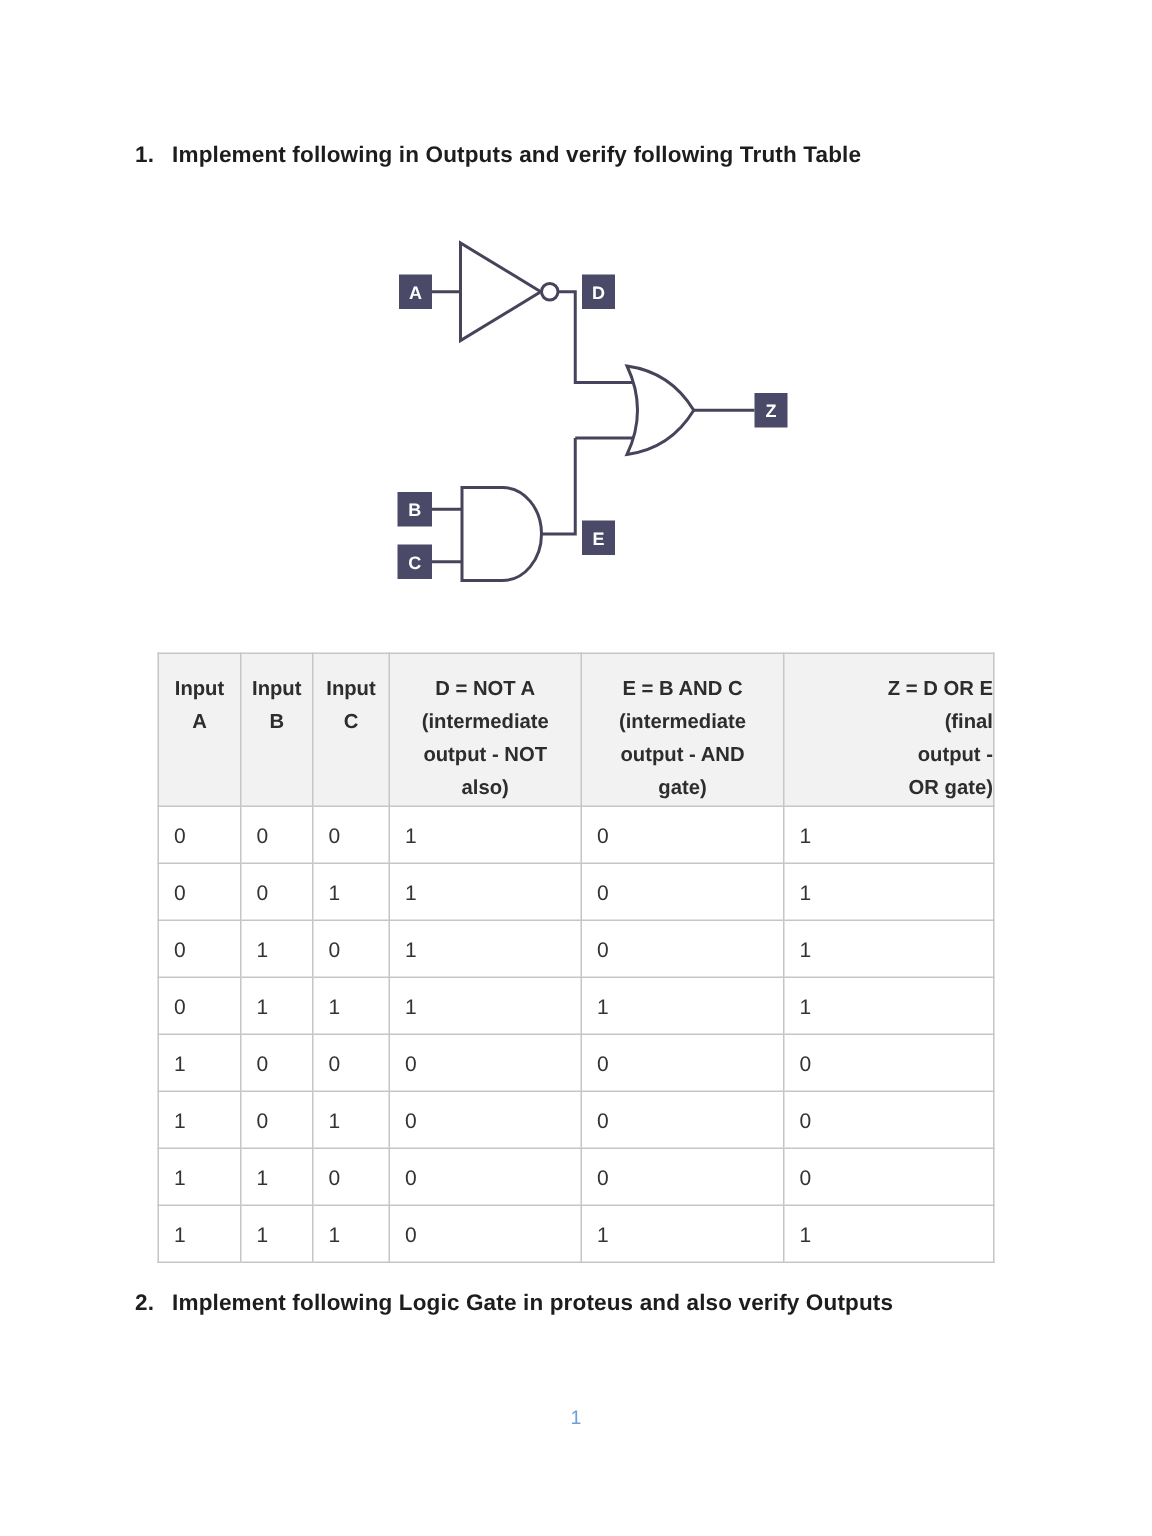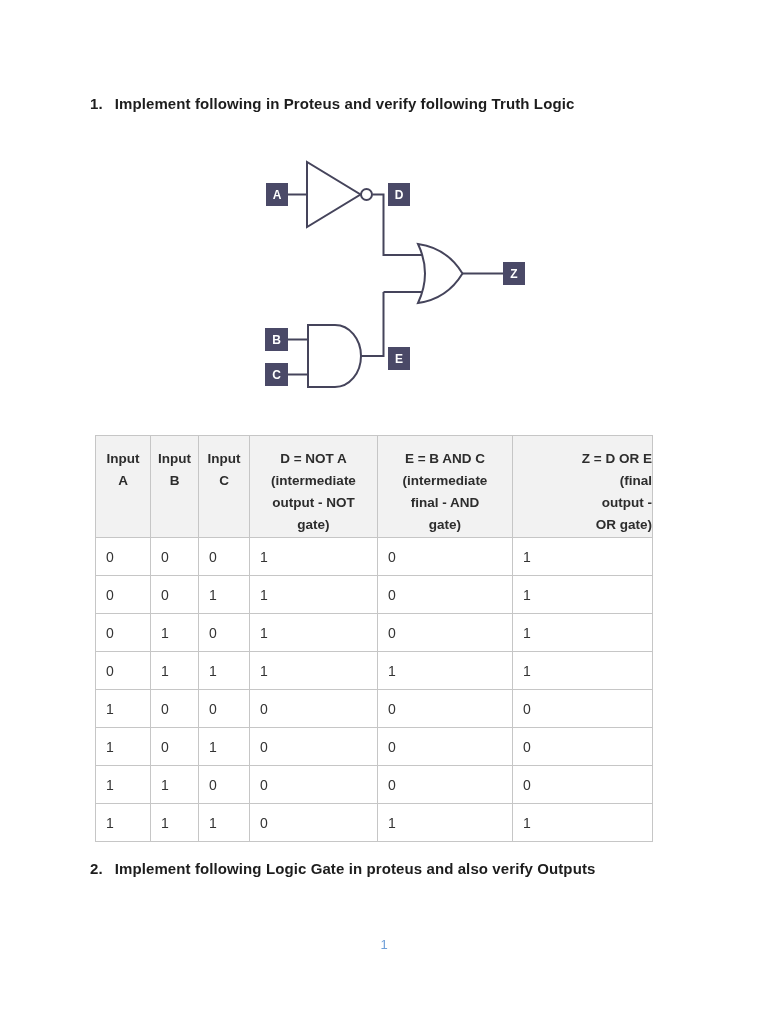--- a/index.html
+++ b/index.html
@@ -34,21 +34,21 @@
   .circuit .labelbox { fill: var(--box, #4a4967); }
   .circuit .labeltext {
     fill: #ffffff; font-size: 12px; font-weight: 700;
     font-family: "Liberation Sans", sans-serif;
     text-anchor: middle;
   }
 
   
   table.truth {
     position: absolute;
-    left: 95px; top: 435px;
+    left: 105px; top: 435px;
     width: 557px;
     border-collapse: collapse;
     table-layout: fixed;
   }
   table.truth th, table.truth td {
     border: 1px solid #c6c6c6;
   }
   table.truth th {
     background: #f2f2f2;
     height: 102px;
@@ -87,21 +87,21 @@
     color: #6f9fd8;
   }
 </style>
 </head>
 <body>
 
 <div class="page">
 
   <div class="heading q1">
     <span>1.</span>
-    <span>Implement following in Proteus and verify following Truth Logic</span>
+    <span>Implement following in Outputs and verify following Truth Table</span>
   </div>
 
   <svg class="circuit" width="282" height="252" viewBox="0 0 282 252">
 
     <path class="wire" d="M33 44.5 H52"></path>
     <path class="wire" d="M117.5 44.5 H128.5 V105 H172"></path>
     <path class="wire" d="M128.5 142 H172"></path>
     <path class="wire" d="M104 206 H128.5 V142"></path>
     <path class="wire" d="M207 123.5 H248"></path>
     <path class="wire" d="M33 189.5 H54"></path>
@@ -132,24 +132,24 @@
       <tr>
           <th>Input
 A</th>
           <th>Input
 B</th>
           <th>Input
 C</th>
           <th>D = NOT A
 (intermediate
 output - NOT
-gate)</th>
+also)</th>
           <th>E = B AND C
 (intermediate
-final - AND
+output - AND
 gate)</th>
           <th>Z = D OR E
 (final
 output -
 OR gate)</th>
         </tr>
     </thead>
     <tbody>
         <tr>
           <td>0</td>

